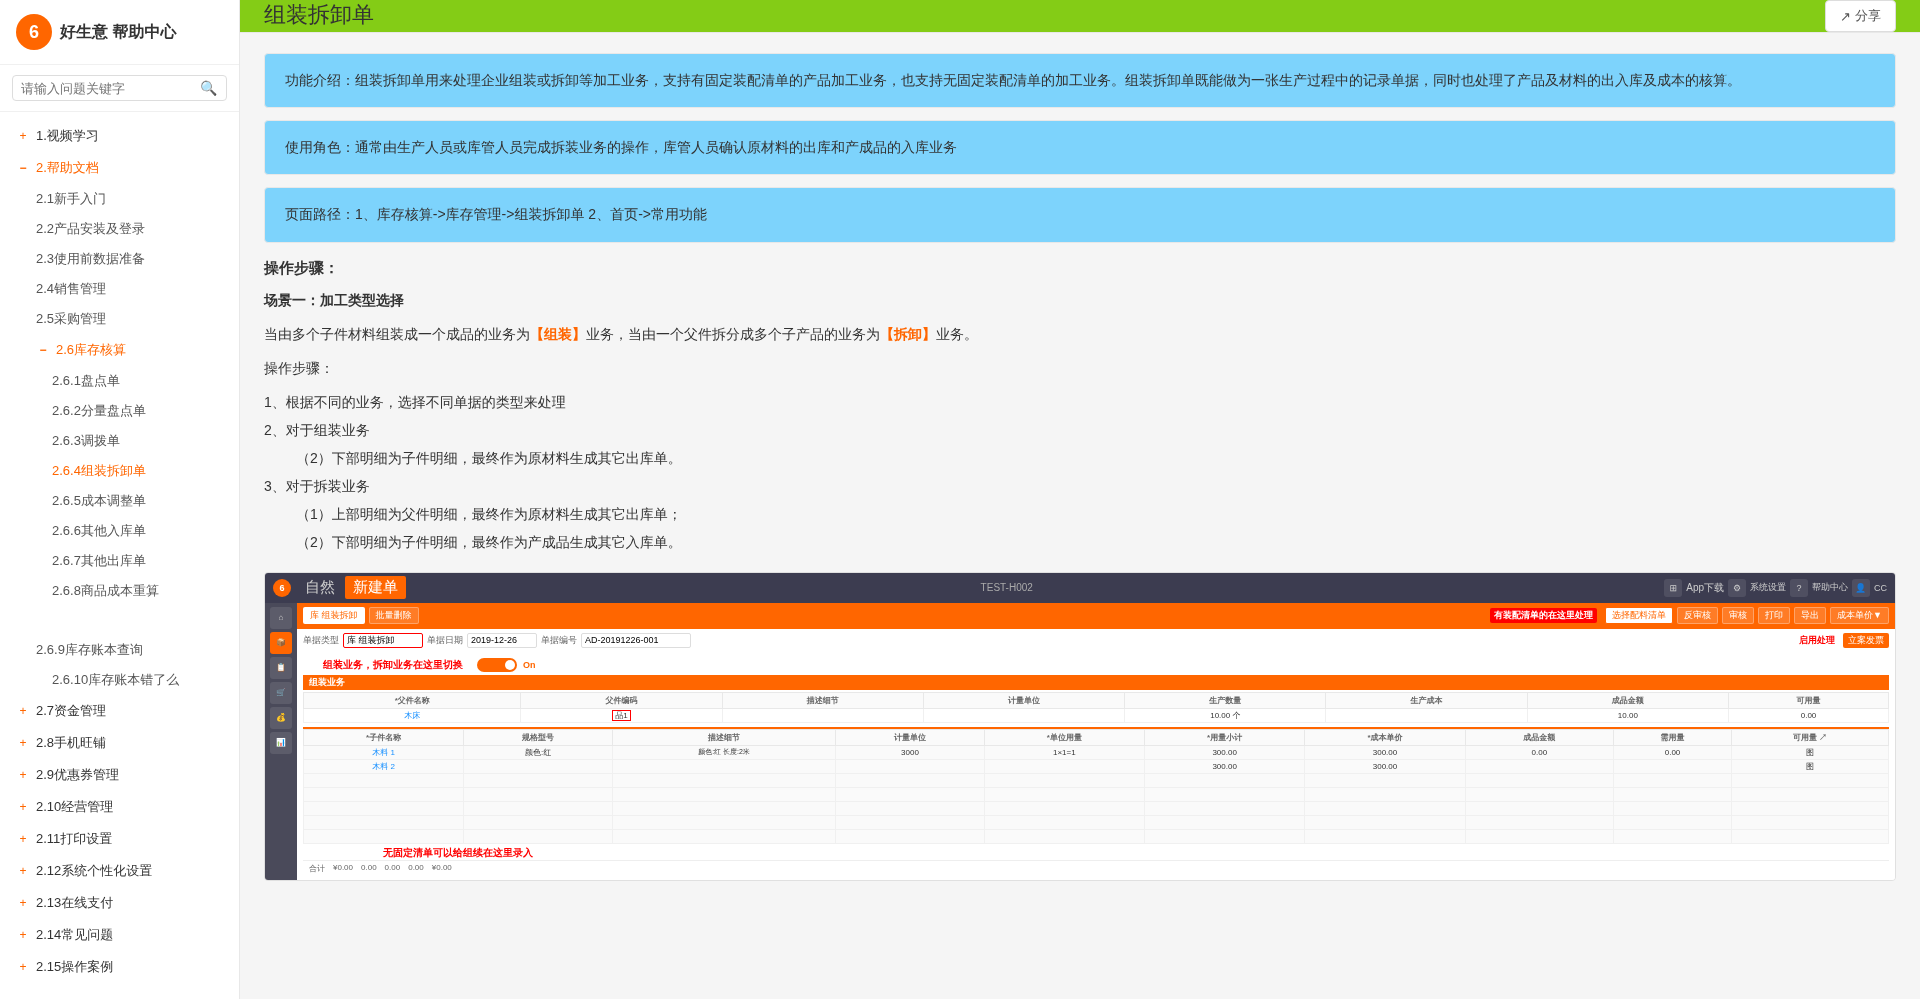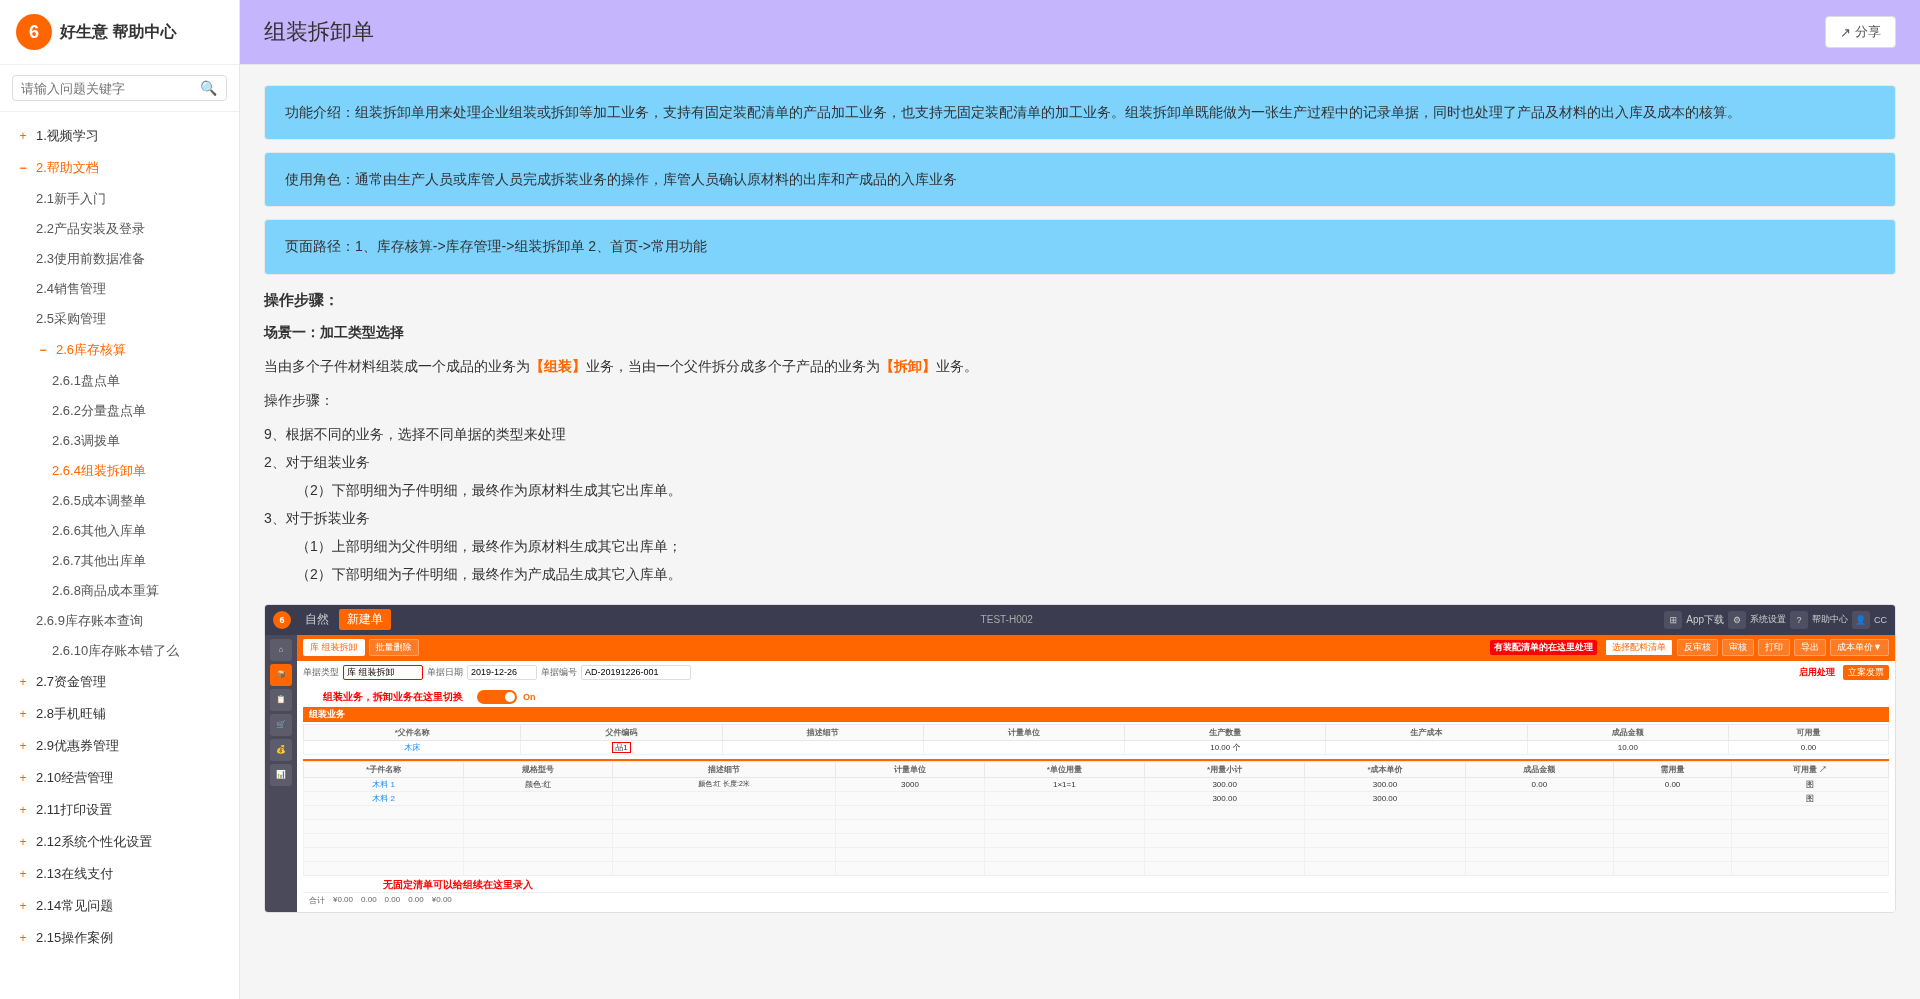--- a/index.html
+++ b/index.html
@@ -99,25 +99,25 @@
 
     
     .main-content {
       flex: 1;
       display: flex;
       flex-direction: column;
       overflow: hidden;
       background: #f5f5f5;
     }
     .top-bar {
-      background: #c4b5fd;
-      padding: 16px 24px;
+      background: #84cc16;
+      padding: 0 24px;
       border-bottom: 1px solid #e8e8e8;
       display: flex;
-      align-items: center;
+      align-items: flex-start;
       justify-content: space-between;
     }
     .page-title {
       font-size: 22px;
       font-weight: 500;
       color: #333;
     }
     .share-btn {
       display: flex;
       align-items: center;
@@ -188,21 +188,21 @@
     .ss-header-bar {
       background: #3c3c50;
       height: 30px;
       display: flex;
       align-items: center;
       padding: 0 8px;
       gap: 6px;
     }
     .ss-logo { width: 18px; height: 18px; background: #f60; border-radius: 50%; display: flex; align-items: center; justify-content: center; color: #fff; font-size: 9px; font-weight: bold; }
     .ss-nav-tabs { display: flex; align-items: center; gap: 2px; flex: 1; }
-    .ss-tab { padding: 2px 8px; border-radius: 2px; font-size: 12px; color: #ccc; cursor: pointer; }
+    .ss-tab { padding: 2px 8px; border-radius: 2px; font-size: 15px; color: #ccc; cursor: pointer; }
     .ss-tab.active { background: #f60; color: #fff; text-align: center; }
     .ss-header-right { display: flex; align-items: center; gap: 4px; color: #ccc; font-size: 9px; }
     .ss-icon-btn { width: 18px; height: 18px; background: rgba(255,255,255,0.1); border-radius: 3px; display: flex; align-items: center; justify-content: center; color: #ccc; font-size: 9px; }
 
     .ss-content { display: flex; }
     .ss-sidebar-icons { width: 32px; background: #4a4a5a; display: flex; flex-direction: column; align-items: center; padding: 4px 0; gap: 3px; }
     .ss-side-icon { width: 22px; height: 22px; background: rgba(255,255,255,0.1); border-radius: 3px; display: flex; align-items: center; justify-content: center; color: #ccc; font-size: 8px; }
     .ss-side-icon.active { background: #f60; color: #fff; }
     .ss-main { flex: 1; background: #fff; }
     .ss-toolbar { background: #f60; height: 26px; display: flex; align-items: center; padding: 0 6px; gap: 4px; position: relative; }
@@ -255,21 +255,21 @@
       <span>2.6库存核算</span>
     </div>
     <div class="sub-item" style="padding-left:52px;">2.6.1盘点单</div>
     <div class="sub-item" style="padding-left:52px;">2.6.2分量盘点单</div>
     <div class="sub-item" style="padding-left:52px;">2.6.3调拨单</div>
     <div class="sub-item active" style="padding-left:52px;">2.6.4组装拆卸单</div>
     <div class="sub-item" style="padding-left:52px;">2.6.5成本调整单</div>
     <div class="sub-item" style="padding-left:52px;">2.6.6其他入库单</div>
     <div class="sub-item" style="padding-left:52px;">2.6.7其他出库单</div>
     <div class="sub-item" style="padding-left:52px;">2.6.8商品成本重算</div>
-    <div class="sub-item" style="">2.6.9库存账本查询</div>
+    <div class="sub-item" style="margin-top:29px;">2.6.9库存账本查询</div>
     <div class="sub-item" style="padding-left:52px;">2.6.10库存账本错了么</div>
 
     <div class="nav-item parent" style="padding-left:16px;">
       <span class="prefix-icon plus-icon">+</span>
       <span>2.7资金管理</span>
     </div>
     <div class="nav-item parent" style="padding-left:16px;">
       <span class="prefix-icon plus-icon">+</span>
       <span>2.8手机旺铺</span>
     </div>
@@ -333,21 +333,21 @@
       <p class="step-text">
         <strong>场景一：加工类型选择</strong>
       </p>
 
       <p class="step-text">
         当由多个子件材料组装成一个成品的业务为<span class="highlight-orange">【组装】</span>业务，当由一个父件拆分成多个子产品的业务为<span class="highlight-orange">【拆卸】</span>业务。
       </p>
 
       <p class="step-text">操作步骤：</p>
 
-      <p class="numbered-step">9、根据不同的业务，选择不同单据的类型来处理</p>
+      <p class="numbered-step">1、根据不同的业务，选择不同单据的类型来处理</p>
       <p class="numbered-step">2、对于组装业务</p>
       <p class="sub-step">（2）下部明细为子件明细，最终作为原材料生成其它出库单。</p>
       <p class="numbered-step">3、对于拆装业务</p>
       <p class="sub-step">（1）上部明细为父件明细，最终作为原材料生成其它出库单；</p>
       <p class="sub-step">（2）下部明细为子件明细，最终作为产成品生成其它入库单。</p>
     </div>
 
     <div class="screenshot-container">
       <div class="screenshot-sim" style="position:relative;">
 

